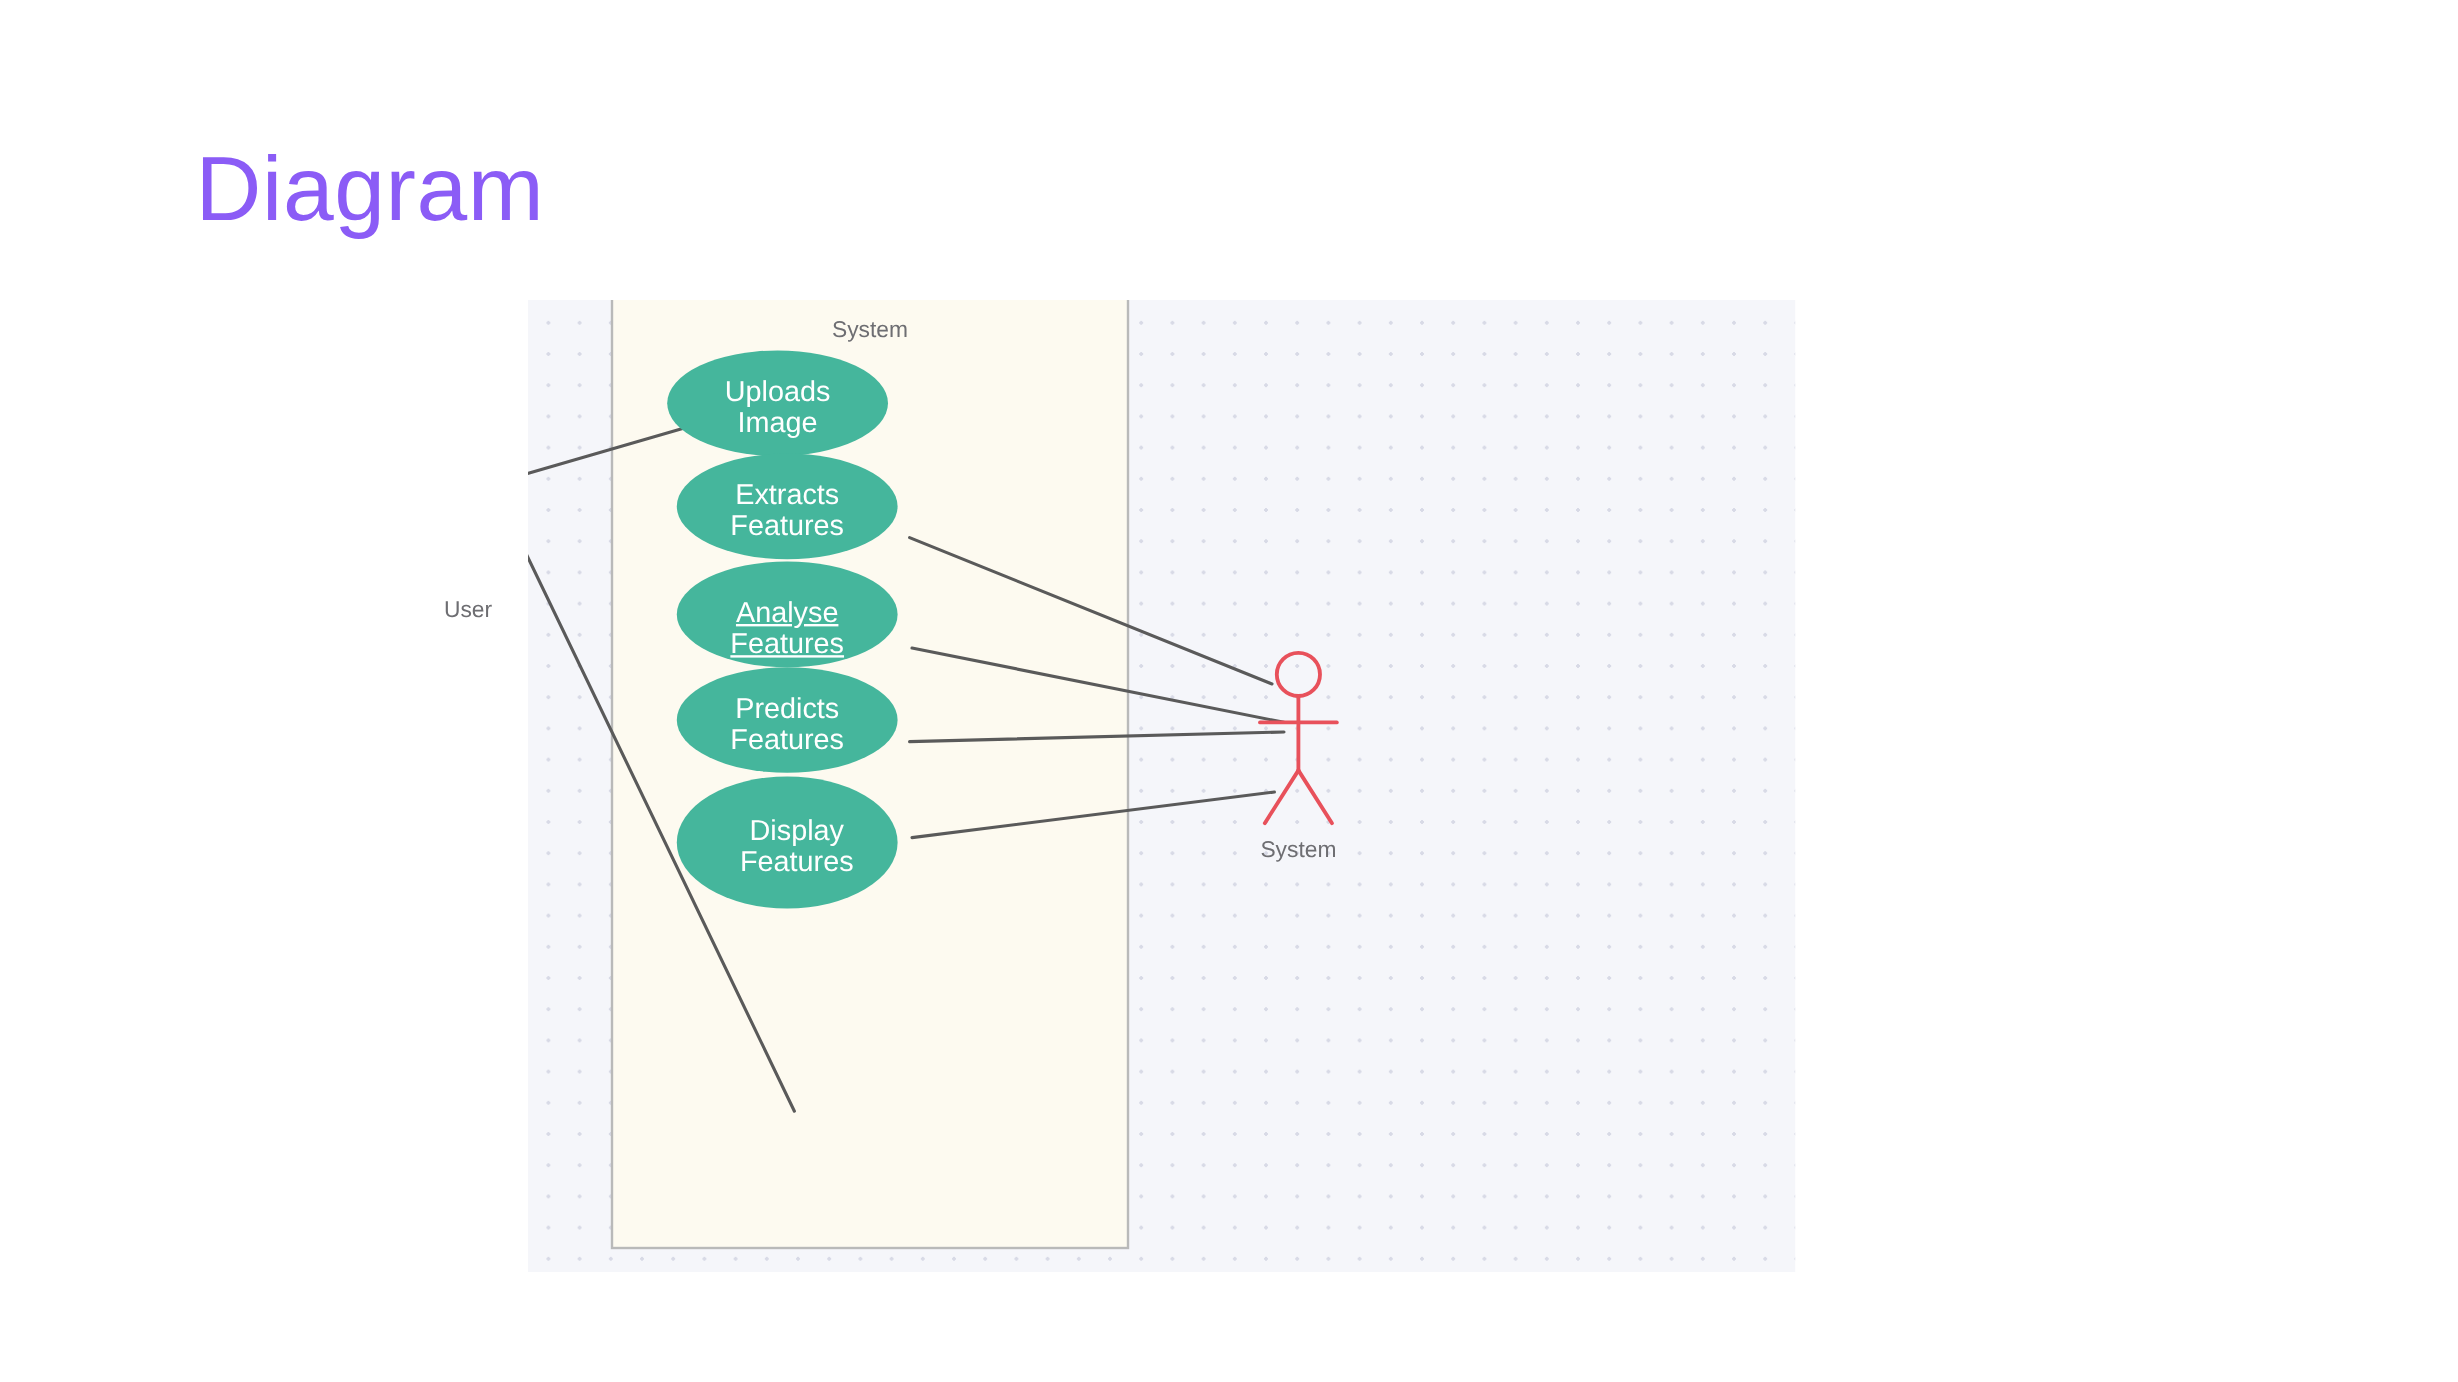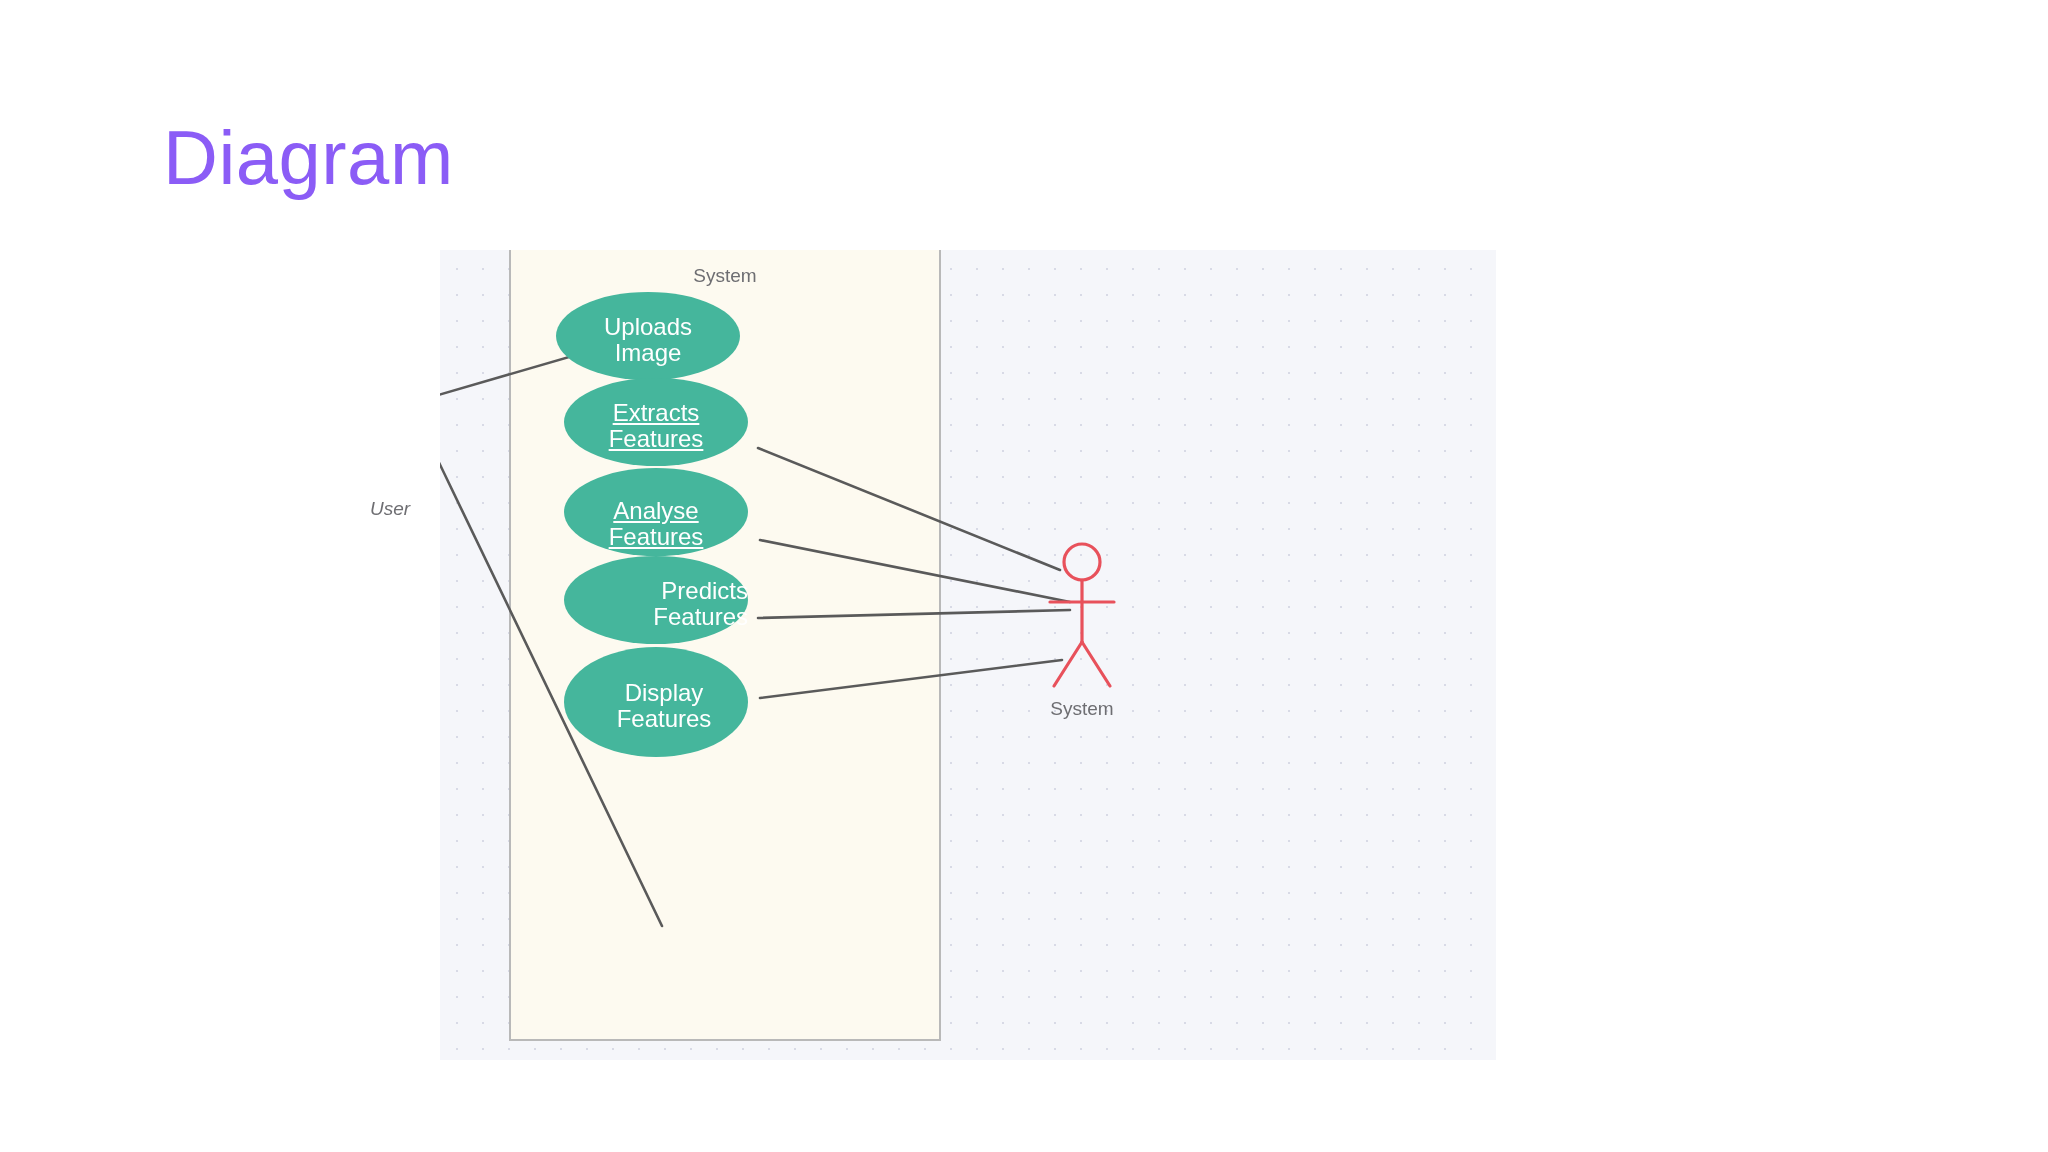--- a/index.html
+++ b/index.html
@@ -126,37 +126,37 @@
     </g>
   </svg>
 
   <div class="boundary-label" style="left:0; top:15px; width:570px; text-align:center;">System</div>
 
   <div class="usecase-label" style="left:116px; top:64px; width:184px;">
     <span>Uploads</span><br>
     <span>Image</span>
   </div>
 
-  <div class="usecase-label" style="left:124px; top:150px; width:184px;text-decoration:underline;">
+  <div class="usecase-label" style="left:124px; top:150px; width:184px;">
     <span>Extracts</span><br>
     <span>Features</span>
   </div>
 
   <div class="usecase-label" style="left:124px; top:248px; width:184px;text-decoration:underline;">
     <span>Analyse</span><br>
     <span>Features</span>
   </div>
 
-  <div class="usecase-label" style="left:124px; top:328px; width:184px;text-align:right;">
+  <div class="usecase-label" style="left:124px; top:328px; width:184px;">
     <span>Predicts</span><br>
     <span>Features</span>
   </div>
 
   <div class="usecase-label" style="left:132px; top:430px; width:184px;">
     <span>Display</span><br>
     <span>Features</span>
   </div>
 
-  <div class="actor-label" style="left:-110px; top:248px; width:120px;font-style:italic;">User</div>
+  <div class="actor-label" style="left:-110px; top:248px; width:120px;">User</div>
 
   <div class="actor-label" style="left:582px; top:448px; width:120px;">System</div>
 
 </div>
 
 </body></html>

